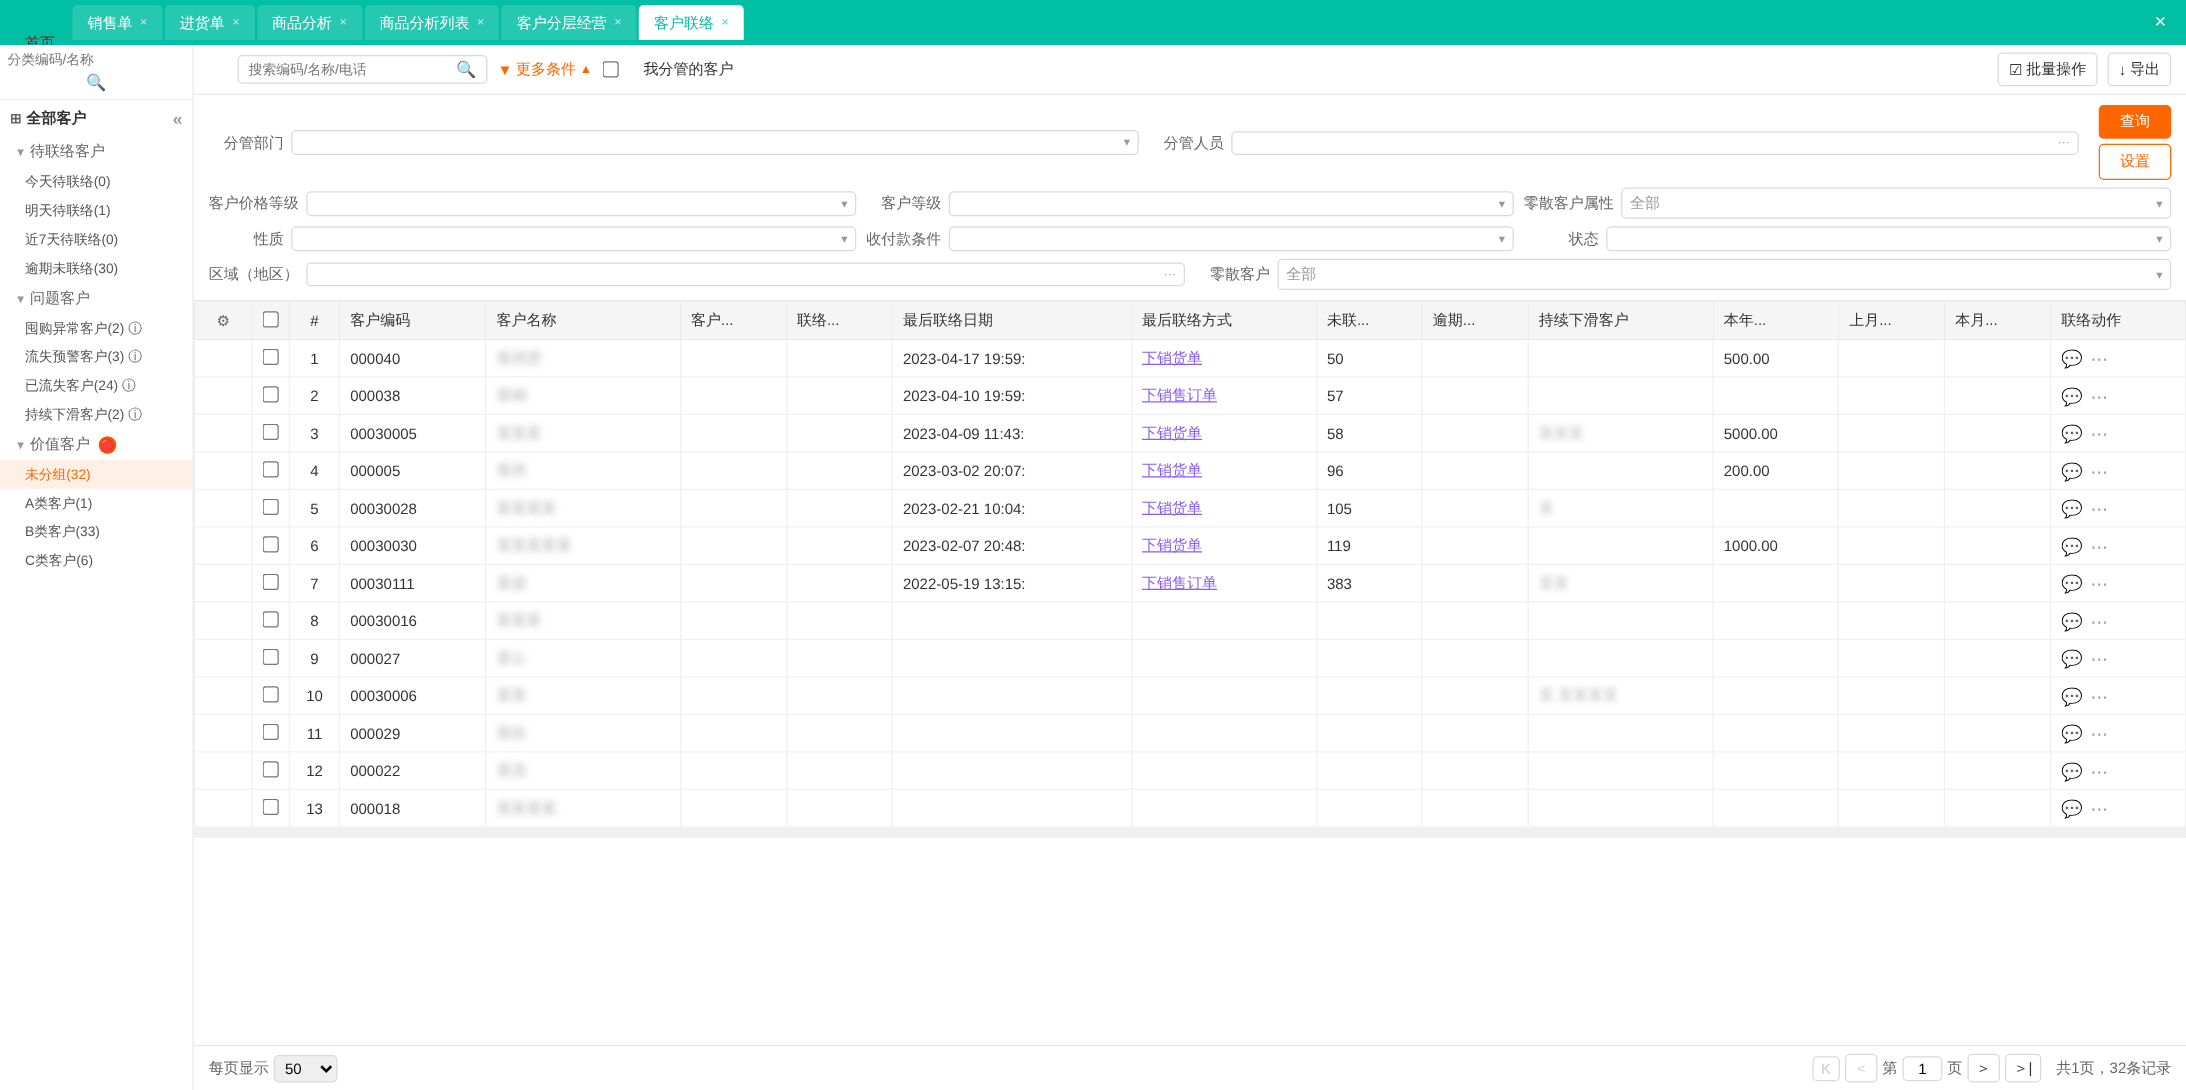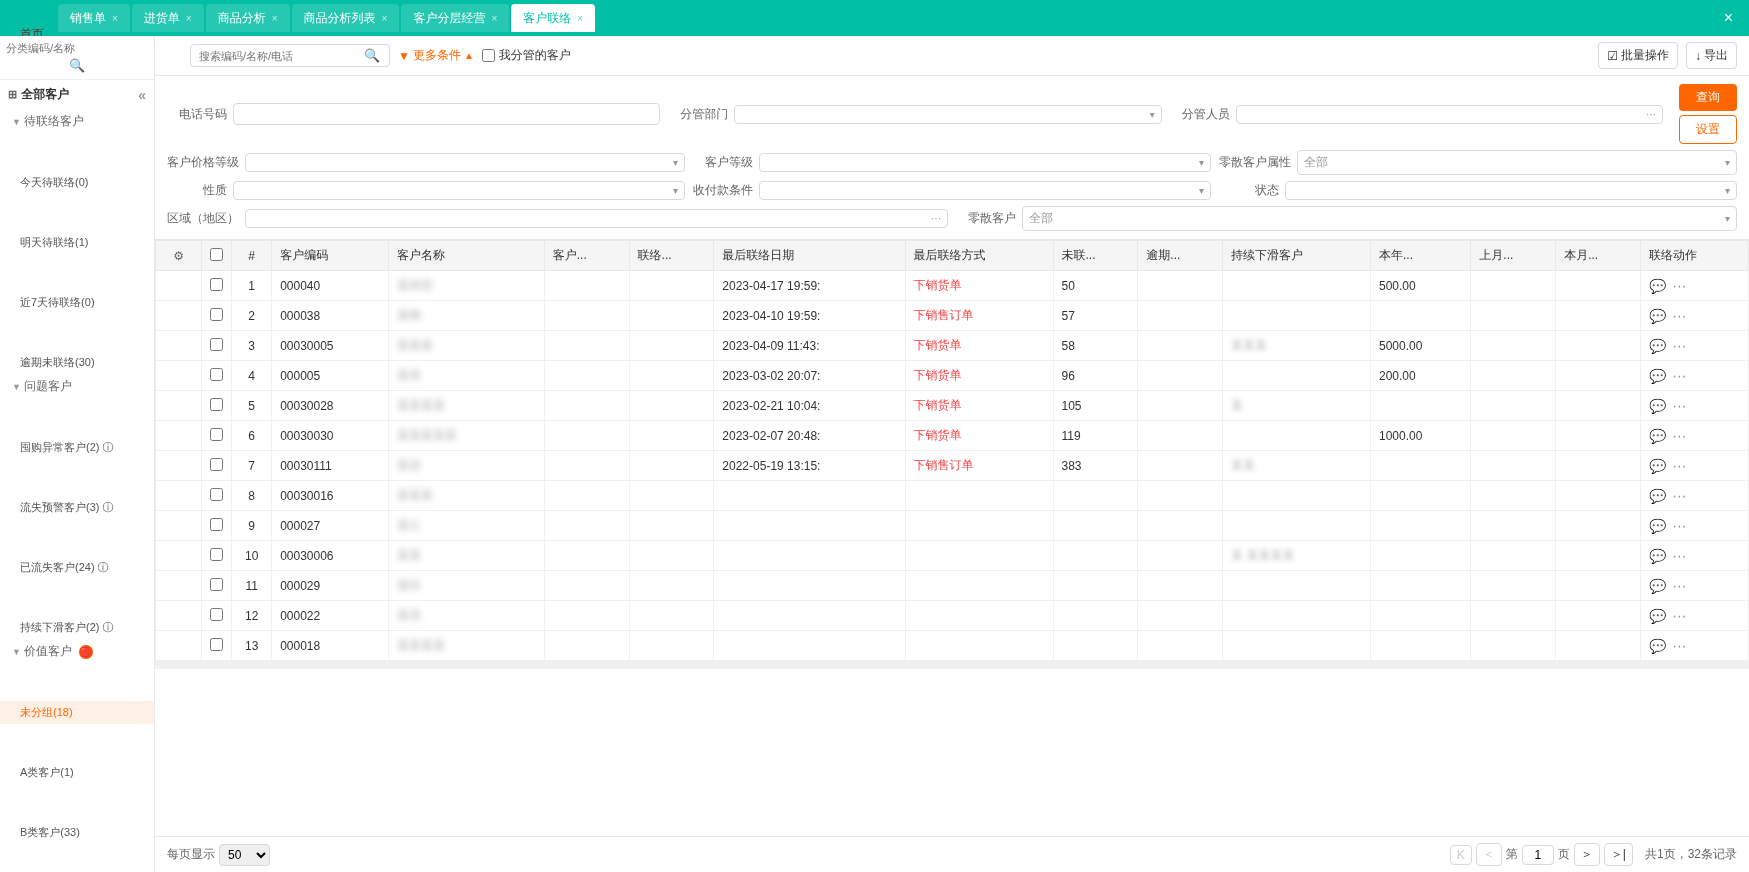--- a/index.html
+++ b/index.html
@@ -118,21 +118,20 @@
     .sidebar-group-label .arrow {
       font-size: 9px;
       color: #999;
     }
     .sidebar-item {
       padding: 4px 8px 4px 20px;
       font-size: 11px;
       color: #555;
       cursor: pointer;
       white-space: nowrap;
-      margin-top: 37px;
     }
     .sidebar-item.active {
       background: #fff0e6;
       color: #ff6600;
     }
 
     
     .content-area {
       flex: 1;
       display: flex;
@@ -169,21 +168,21 @@
     .filter-more-btn {
       display: flex;
       align-items: center;
       gap: 3px;
       color: #ff6600;
       cursor: pointer;
       font-size: 12px;
     }
     .filter-checkbox-label {
       display: flex;
-      gap: 4px;
+      gap: 20px;
       font-size: 12px;
       color: #333;
       cursor: pointer;
     }
     .filter-actions {
       margin-left: auto;
       display: flex;
       gap: 8px;
     }
     .btn-batch {
@@ -315,22 +314,23 @@
       border-bottom: 1px solid #f0f0f0;
     }
     tbody td {
       border: 1px solid #f0f0f0;
       padding: 6px 8px;
       white-space: nowrap;
       color: #333;
     }
     tbody td.center { text-align: center; }
     .link-text {
-      color: #ef4444;
-      cursor: pointer;
+      color: #8b5cf6;
+      cursor: pointer;
+      text-decoration: underline;
     }
     .action-icons {
       display: flex;
       gap: 6px;
       align-items: center;
     }
     .action-icon {
       color: #999;
       cursor: pointer;
       font-size: 14px;
@@ -461,21 +461,21 @@
     <div class="sidebar-item">囤购异常客户(2) ⓘ</div>
     <div class="sidebar-item">流失预警客户(3) ⓘ</div>
     <div class="sidebar-item">已流失客户(24) ⓘ</div>
     <div class="sidebar-item">持续下滑客户(2) ⓘ</div>
 
     <div class="sidebar-group-label">
       <span class="arrow">▼</span>
       <span>价值客户</span>
       <span style="margin-left:4px;background:#ff4d00;color:#fff;border-radius:50%;width:14px;height:14px;display:inline-flex;align-items:center;justify-content:center;font-size:9px;">🔴</span>
     </div>
-    <div class="sidebar-item active">未分组(18)</div>
+    <div class="sidebar-item active">未分组(32)</div>
     <div class="sidebar-item">A类客户(1)</div>
     <div class="sidebar-item">B类客户(33)</div>
     <div class="sidebar-item">C类客户(6)</div>
   </div>
 
   <div class="content-area">
 
     <div class="filter-bar">
       <div class="filter-search-box">
         <input type="text" placeholder="搜索编码/名称/电话" style="">
@@ -499,24 +499,20 @@
           <span>↓</span>
           <span>导出</span>
         </button>
       </div>
     </div>
 
     <div class="advanced-filter">
 
       <div class="filter-row">
         <div class="filter-field">
-          <span class="filter-field-label">电话号码</span>
-          <input class="filter-input" type="text" value="" style="">
-        </div>
-        <div class="filter-field">
           <span class="filter-field-label">分管部门</span>
           <div class="filter-select">
             <span></span>
             <span class="arrow-down">▾</span>
           </div>
         </div>
         <div class="filter-field">
           <span class="filter-field-label">分管人员</span>
           <div class="filter-select">
             <span></span>

